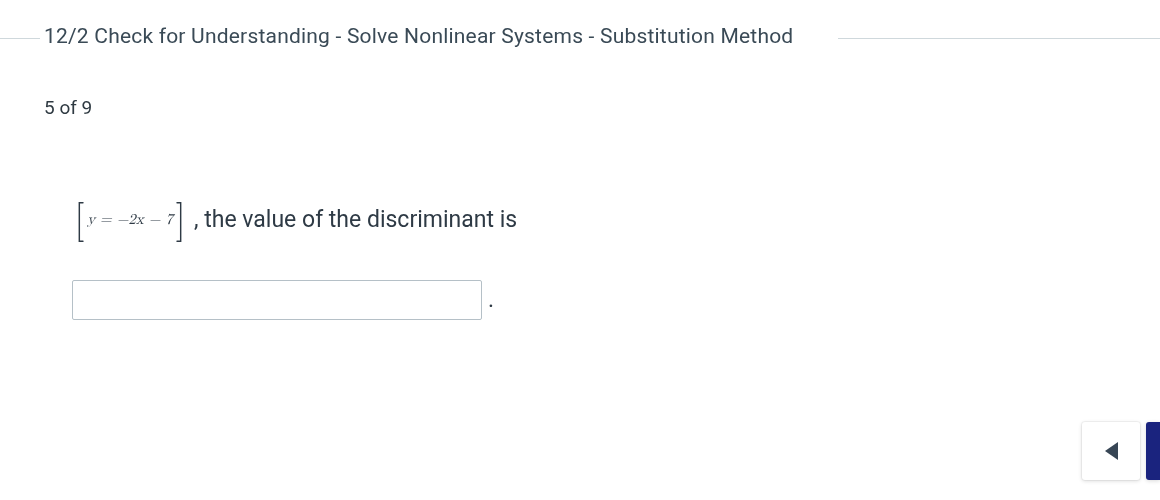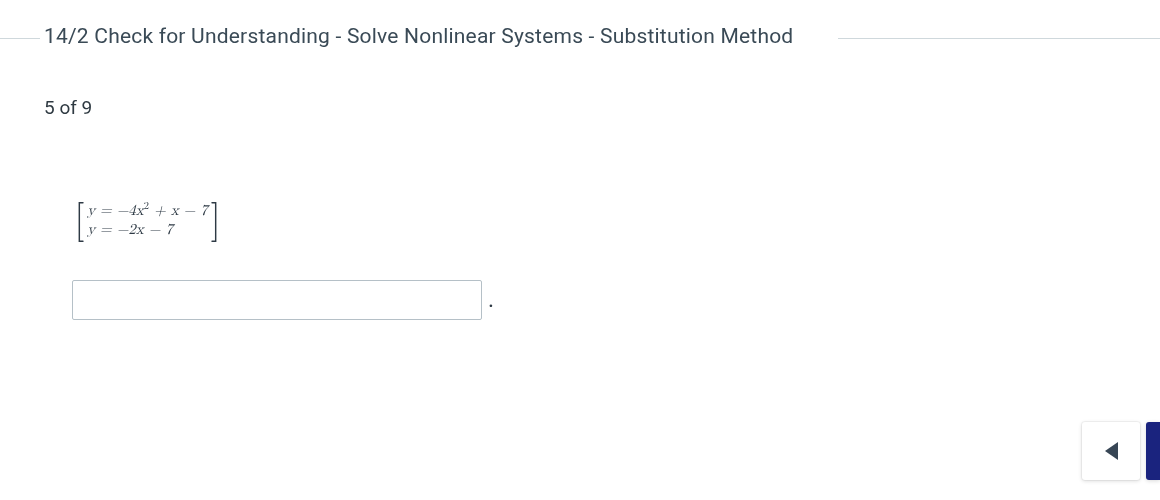--- a/index.html
+++ b/index.html
@@ -148,36 +148,36 @@
     border-top: 9px solid transparent;
     border-bottom: 9px solid transparent;
     border-right: 13px solid #374655;
   }
 </style>
 </head>
 <body>
 
 <div class="header-bar">
   <div class="line-left"></div>
-  <div class="title">14/2 Check for Understanding - Solve Nonlinear Systems - Substitution Method</div>
+  <div class="title">12/2 Check for Understanding - Solve Nonlinear Systems - Substitution Method</div>
   <div class="line-right"></div>
 </div>
 
 <div class="progress">5 of 9</div>
 
 <div class="question">
   <div class="line1">
     <span class="system">
       <span class="bracket">[</span>
       <span class="eqs">
-        <span>y = −4x<sup>2</sup> + x − 7</span>
         <span>y = −2x − 7</span>
       </span>
       <span class="bracket">]</span>
     </span>
+    <span>, the value of the discriminant is</span>
   </div>
 </div>
 
 <div class="answer-row">
   <input type="text" class="answer-input" placeholder="" style="">
   <span>.</span>
 </div>
 
 <div class="nav">
   <div class="nav-btn">

